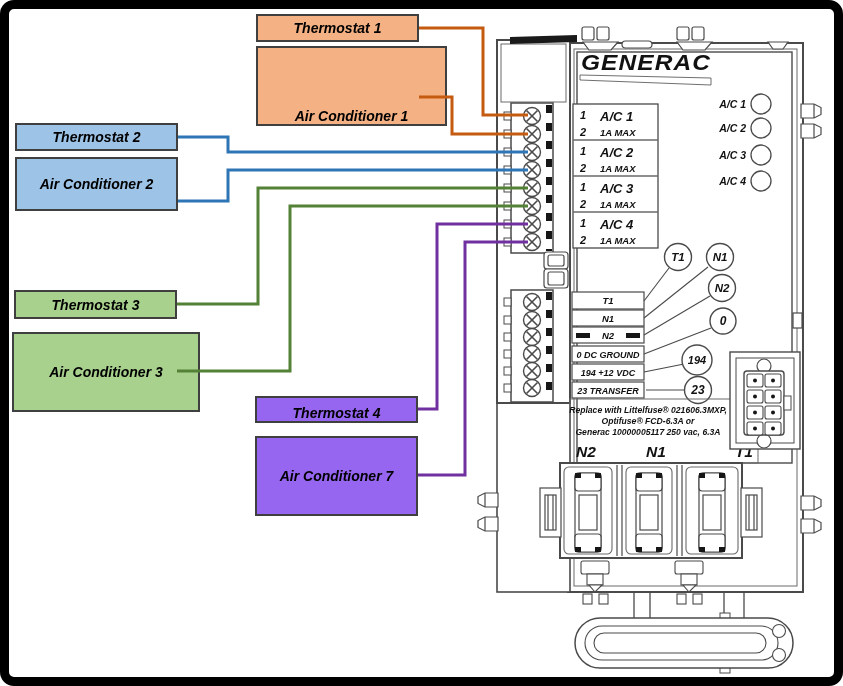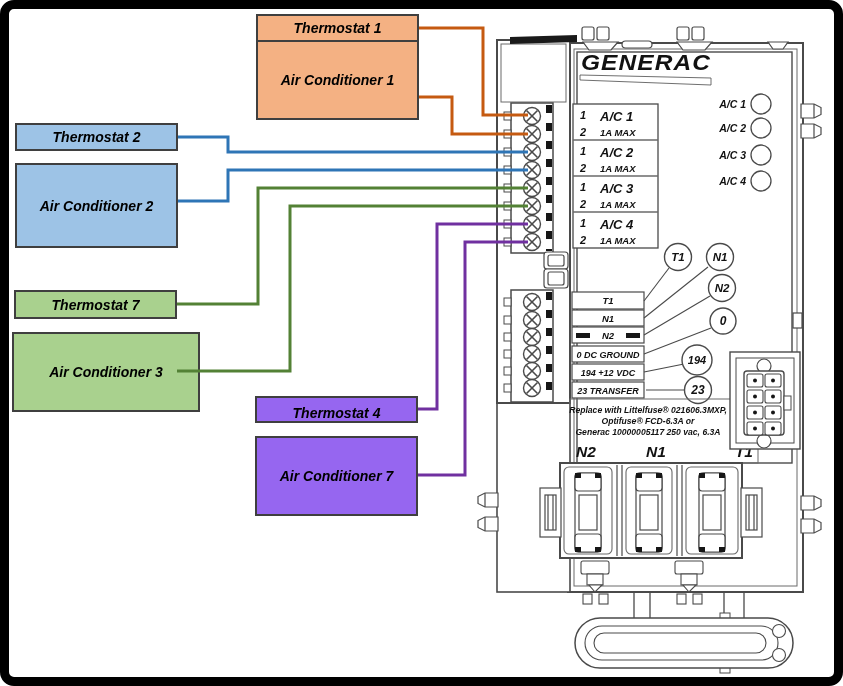--- a/index.html
+++ b/index.html
@@ -7,23 +7,23 @@
           font-family:"Liberation Sans",sans-serif;font-style:italic;}
   .frame{position:absolute;inset:0;border:9px solid #000;border-radius:14px;box-sizing:border-box;
          pointer-events:none;z-index:30;}
   .box{position:absolute;display:flex;align-items:center;justify-content:center;
        font-weight:bold;font-size:14px;color:#000;border:2px solid #3f3f3f;box-sizing:border-box;z-index:5;}
   .box.orange{background:#F4B183;}
   .box.blue{background:#9DC3E6;}
   .box.green{background:#A9D18E;}
   .box.purple{background:#9666F0;}
   .b-t1{left:256px;top:14px;width:163px;height:28px;}
-  .b-ac1{left:256px;top:40px;width:163px;height:80px;}
+  .b-ac1{left:256px;top:46px;width:191px;height:80px;align-items:flex-end;}
   .b-t2{left:15px;top:123px;width:163px;height:28px;}
-  .b-ac2{left:15px;top:163px;width:163px;height:85px;}
+  .b-ac2{left:15px;top:157px;width:163px;height:54px;}
   .b-t3{left:14px;top:290px;width:163px;height:29px;}
   .b-ac3{left:12px;top:332px;width:188px;height:80px;align-items:center;}
   .b-t4{left:255px;top:396px;width:163px;height:27px;align-items:flex-end;}
   .b-ac4{left:255px;top:436px;width:163px;height:80px;}
   svg.overlay{position:absolute;left:0;top:0;z-index:10;}
   svg .ln{stroke:#4a4a4a;fill:#fff;}
   svg .ln2{stroke:#6a6a6a;fill:none;}
   svg .nf{fill:none;}
   svg text{font-family:"Liberation Sans",sans-serif;font-weight:bold;fill:#111;}
 </style>
@@ -38,21 +38,21 @@
   <div class="box orange b-ac1">
       <span>Air Conditioner 1</span>
     </div>
   <div class="box blue b-t2">
       <span>Thermostat 2</span>
     </div>
   <div class="box blue b-ac2">
       <span>Air Conditioner 2</span>
     </div>
   <div class="box green b-t3">
-      <span>Thermostat 7</span>
+      <span>Thermostat 3</span>
     </div>
   <div class="box green b-ac3">
       <span>Air Conditioner 3</span>
     </div>
   <div class="box purple b-t4">
       <span>Thermostat 4</span>
     </div>
   <div class="box purple b-ac4">
       <span>Air Conditioner 7</span>
     </div>

